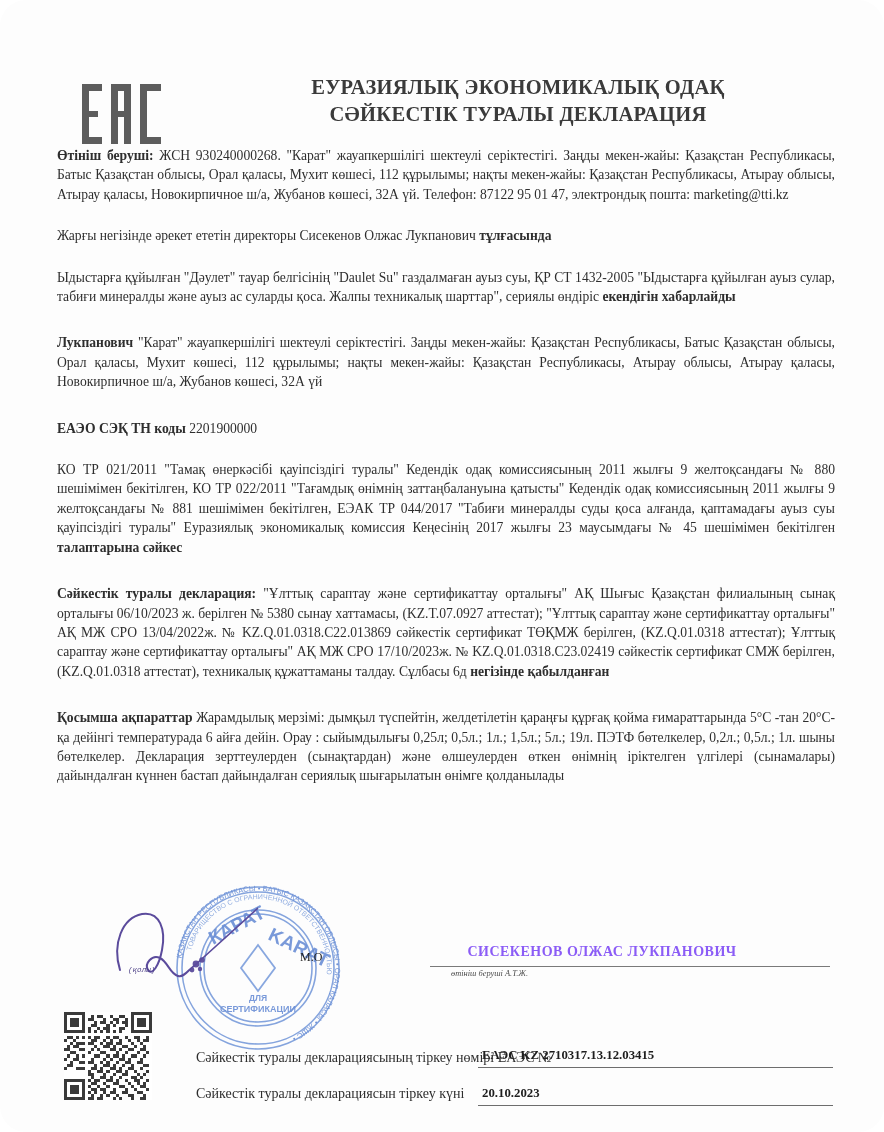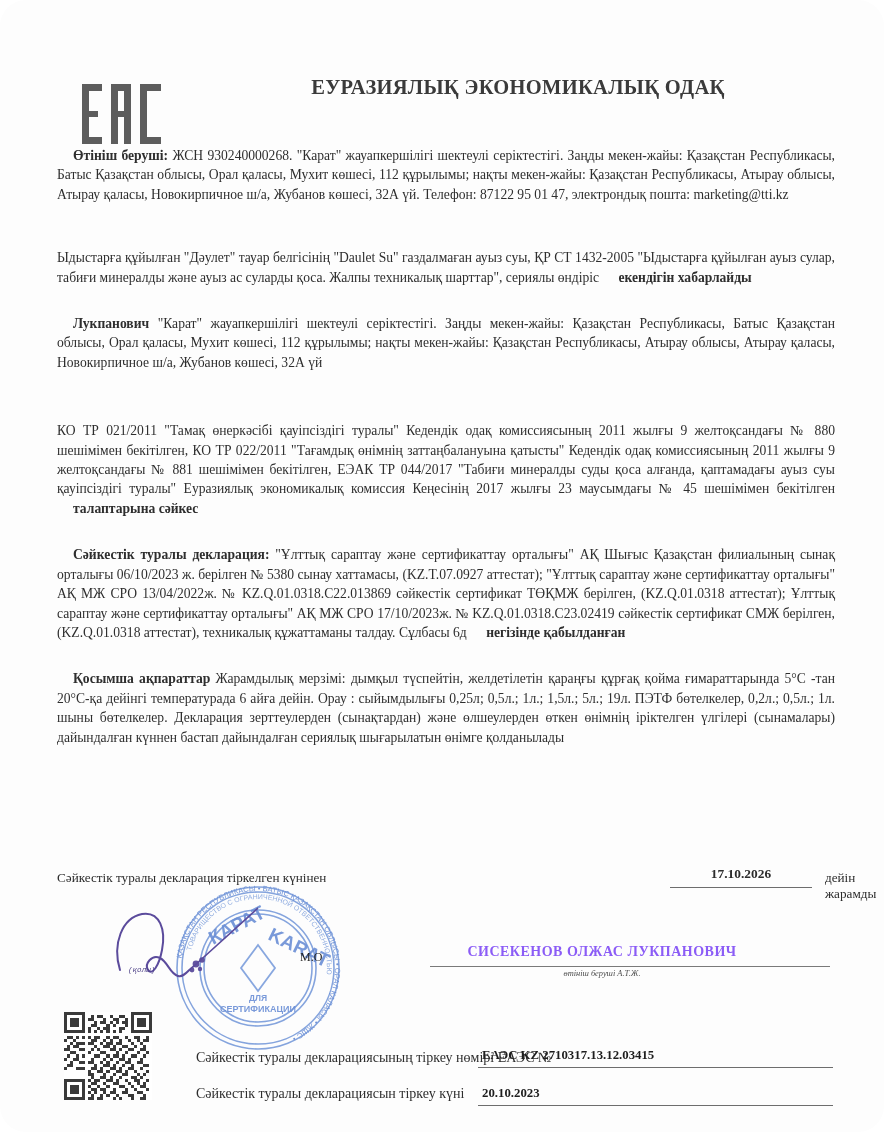--- a/index.html
+++ b/index.html
@@ -14,40 +14,40 @@
   .header{position:absolute;left:8px;top:52px;width:884px;height:84px;margin-top:22px;}
   .eac-mark{position:absolute;left:72px;top:8px;width:86px;height:64px;}
   .title-wrap{position:absolute;left:180px;top:0;width:660px;text-align:center;}
   .title-line{font-size:20.5px;font-weight:bold;letter-spacing:.3px;
               line-height:27px;color:#3a3a3a;white-space:nowrap;}
 
   
   .doc-body{position:absolute;left:57px;top:146px;width:778px;}
   .para{font-size:13.6px;line-height:19.4px;text-align:justify;
         color:#2e2e2e;margin:0;}
-  .b{font-weight:bold;margin-left:16px;}
+  .b{font-weight:bold;}
   .gap-m{height:22px;}
   .gap-l{height:27px;}
 
   
   .valid-row{position:absolute;left:57px;top:866px;width:778px;height:34px;}
   .valid-label{position:absolute;left:0;top:4px;font-size:13.2px;}
   .valid-date{position:absolute;left:625px;top:0;width:118px;text-align:center;
               font-size:13.4px;font-weight:bold;}
   .valid-rule{position:absolute;left:613px;top:21px;width:142px;height:1px;
               background:#6d6d6d;}
   .valid-suffix{position:absolute;left:768px;top:4px;font-size:13.2px;}
 
   
   .sig-zone{position:absolute;left:0;top:900px;width:884px;height:110px;}
   .sig-name{position:absolute;left:437px;top:44px;width:330px;text-align:center;
             font-size:14px;font-weight:bold;letter-spacing:.5px;color:#8b5cf6;}
   .sig-rule{position:absolute;left:430px;top:66px;width:400px;height:1.4px;
             background:#7a7a7a;}
-  .sig-caption{position:absolute;left:437px;top:69px;width:330px;text-align:center;
+  .sig-caption{position:absolute;left:451px;top:69px;width:330px;
                font-size:8.4px;font-style:italic;color:#4a4a4a;}
   .mo-label{position:absolute;left:300px;top:50px;font-size:12px;color:#222;}
   .kholy{position:absolute;left:128px;top:66px;font-size:7.6px;
          font-style:italic;color:#4b3f86;font-family:Liberation Mono, monospace;}
 
   
   .stamp{position:absolute;left:163px;top:-27px;width:190px;height:190px;}
   .ink{position:absolute;left:108px;top:-8px;width:150px;height:110px;}
 
   
@@ -84,60 +84,57 @@
           <rect x="31" y="29" width="20" height="6"></rect>
 
           <rect x="60" y="2" width="7" height="60"></rect>
           <rect x="60" y="2" width="21" height="7"></rect>
           <rect x="60" y="55" width="21" height="7"></rect>
         </g>
       </svg>
     </div>
     <div class="title-wrap">
       <div class="title-line">ЕУРАЗИЯЛЫҚ ЭКОНОМИКАЛЫҚ ОДАҚ</div>
+      <div class="title-line">СӘЙКЕСТІК ТУРАЛЫ ДЕКЛАРАЦИЯ</div>
     </div>
   </div>
 
   <div class="doc-body">
 
     <p class="para"><span class="b">Өтініш беруші:</span><span> ЖСН 930240000268. "Карат" жауапкершілігі шектеулі серіктестігі. Заңды мекен-жайы: Қазақстан Республикасы, Батыс Қазақстан облысы, Орал қаласы, Мухит көшесі, 112 құрылымы; нақты мекен-жайы: Қазақстан Республикасы, Атырау облысы, Атырау қаласы, Новокирпичное ш/а, Жубанов көшесі, 32А үй. Телефон: 87122 95 01 47, электрондық пошта: marketing@tti.kz</span></p>
 
     <div class="gap-m"></div>
 
+    <p class="para"><span>Жарғы негізінде әрекет ететін директоры Сисекенов Олжас Лукпанович </span><span class="b">тұлғасында</span></p>
 
     <div class="gap-m"></div>
 
     <p class="para"><span>Ыдыстарға құйылған "Дәулет" тауар белгісінің "Daulet Su" газдалмаған ауыз суы, ҚР СТ 1432-2005 "Ыдыстарға құйылған ауыз сулар, табиғи минералды және ауыз ас суларды қоса. Жалпы техникалық шарттар", сериялы өндіріс </span><span class="b">екендігін хабарлайды</span></p>
 
     <div class="gap-l"></div>
 
     <p class="para"><span class="b">Лукпанович</span><span> "Карат" жауапкершілігі шектеулі серіктестігі. Заңды мекен-жайы: Қазақстан Республикасы, Батыс Қазақстан облысы, Орал қаласы, Мухит көшесі, 112 құрылымы; нақты мекен-жайы: Қазақстан Республикасы, Атырау облысы, Атырау қаласы, Новокирпичное ш/а, Жубанов көшесі, 32А үй</span></p>
 
     <div class="gap-l"></div>
 
+    <p class="para"><span class="b">ЕАЭО СЭҚ ТН коды</span><span> 2201900000</span></p>
 
     <div class="gap-m"></div>
 
     <p class="para"><span>КО ТР 021/2011 "Тамақ өнеркәсібі қауіпсіздігі туралы" Кедендік одақ комиссиясының 2011 жылғы 9 желтоқсандағы № 880 шешімімен бекітілген, КО ТР 022/2011 "Тағамдық өнімнің заттаңбалануына қатысты" Кедендік одақ комиссиясының 2011 жылғы 9 желтоқсандағы № 881 шешімімен бекітілген, ЕЭАК ТР 044/2017 "Табиғи минералды суды қоса алғанда, қаптамадағы ауыз суы қауіпсіздігі туралы" Еуразиялық экономикалық комиссия Кеңесінің 2017 жылғы 23 маусымдағы № 45 шешімімен бекітілген </span><span class="b">талаптарына сәйкес</span></p>
 
     <div class="gap-l"></div>
 
     <p class="para"><span class="b">Сәйкестік туралы декларация:</span><span> "Ұлттық сараптау және сертификаттау орталығы" АҚ Шығыс Қазақстан филиалының сынақ орталығы 06/10/2023 ж. берілген № 5380 сынау хаттамасы, (KZ.T.07.0927 аттестат); "Ұлттық сараптау және сертификаттау орталығы" АҚ МЖ СРО 13/04/2022ж. № KZ.Q.01.0318.C22.013869 сәйкестік сертификат ТӨҚМЖ берілген, (KZ.Q.01.0318 аттестат); Ұлттық сараптау және сертификаттау орталығы" АҚ МЖ СРО 17/10/2023ж. № KZ.Q.01.0318.C23.02419 сәйкестік сертификат СМЖ берілген, (KZ.Q.01.0318 аттестат), техникалық құжаттаманы талдау. Сұлбасы 6д </span><span class="b">негізінде қабылданған</span></p>
 
     <div class="gap-l"></div>
 
     <p class="para"><span class="b">Қосымша ақпараттар</span><span> Жарамдылық мерзімі: дымқыл түспейтін, желдетілетін қараңғы құрғақ қойма ғимараттарында 5°С -тан 20°С-қа дейінгі температурада 6 айға дейін. Орау : сыйымдылығы 0,25л; 0,5л.; 1л.; 1,5л.; 5л.; 19л. ПЭТФ бөтелкелер, 0,2л.; 0,5л.; 1л. шыны бөтелкелер. Декларация зерттеулерден (сынақтардан) және өлшеулерден өткен өнімнің іріктелген үлгілері (сынамалары) дайындалған күннен бастап дайындалған сериялық шығарылатын өнімге қолданылады</span></p>
   </div>
 
-  <div class="valid-row">
-    <span class="valid-label">Сәйкестік туралы декларация тіркелген күнінен</span>
-    <span class="valid-date">17.10.2026</span>
-    <span class="valid-rule"></span>
-    <span class="valid-suffix">дейін жарамды</span>
-  </div>
 
   <div class="sig-zone">
 
     <div class="stamp">
       <svg width="190" height="190" viewBox="0 0 190 190">
         <defs>
           <path id="outerArc" d="M 95,95 m -77,0 a 77,77 0 1,1 154,0 a 77,77 0 1,1 -154,0"></path>
           <path id="outerArc2" d="M 95,95 m -69,0 a 69,69 0 1,1 138,0 a 69,69 0 1,1 -138,0"></path>
         </defs>
         <g fill="none" stroke="#7b9ddb" stroke-width="1.6" opacity="0.92">

